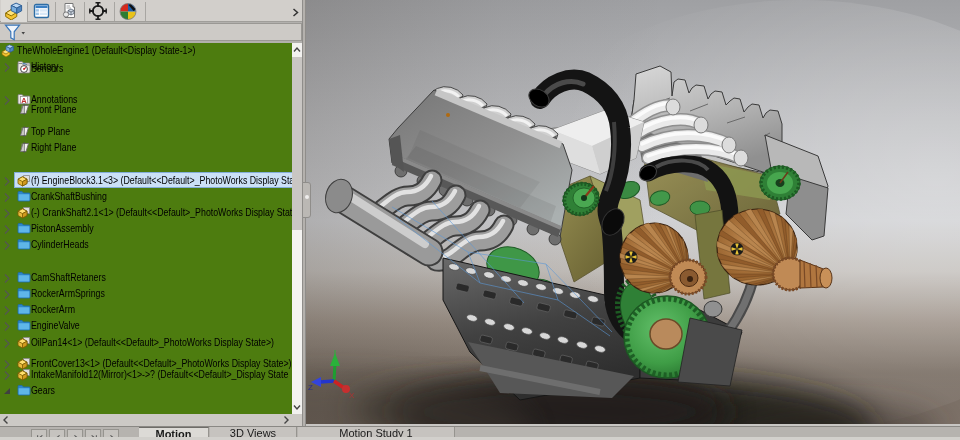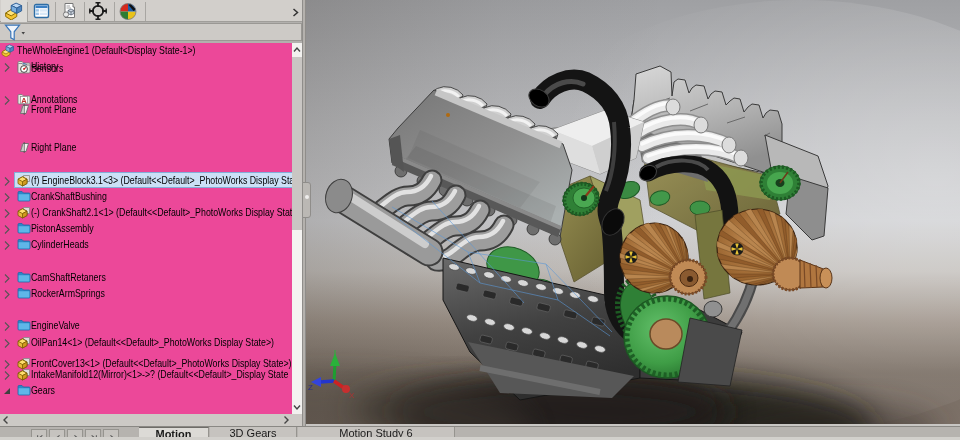--- a/index.html
+++ b/index.html
@@ -2,21 +2,21 @@
 <html><head><meta charset="utf-8">
 <style>
 * { margin:0; padding:0; box-sizing:border-box; }
 html,body { width:960px; height:440px; overflow:hidden; font-family:"Liberation Sans",sans-serif; }
 #app { position:relative; width:960px; height:440px; background:#b2b0ad; }
 #tabstrip { position:absolute; left:0; top:0; width:302px; height:22px; background:#d2cfcb; border-bottom:1px solid #a09e9a; }
 .ttab { position:absolute; top:0; width:26px; height:22px; text-align:center; }
 .ttab.active { background:#dcdad6; }
 .tsep { position:absolute; top:2px; width:1px; height:19px; background:#a8a6a2; }
 #filterrow { position:absolute; left:0; top:23px; width:302px; height:18px; background:#cdcac6; border:1px solid #9a9894; border-left:none; }
-#tree { position:absolute; left:0; top:43px; width:292px; height:371px; background:#ec4899; overflow:hidden;text-align:center; }
+#tree { position:absolute; left:0; top:43px; width:292px; height:371px; background:#4d7c0f; overflow:hidden;text-align:center; }
 .trow { position:absolute; left:0; width:292px; height:16px; }
 .sel { position:absolute; left:14px; top:-1px; width:279px; height:16px; background:#cbe0f6; border:1px solid #84aed8; }
 .arr { position:absolute; top:4px; }
 .ticn { position:absolute; top:1px; }
 .ticn svg { display:block; }
 .ttxt { position:absolute; top:1px; font-size:11px; color:#000; white-space:nowrap; transform:scaleX(0.80); transform-origin:0 50%; }
 #vsb { position:absolute; left:292px; top:43px; width:10px; height:371px; background:#c9c6c3; }
 .sbtn { position:absolute; left:0; width:10px; height:14px; background:#f2f1ef; }
 #vthumb { position:absolute; left:0px; top:187px; width:10px; height:170px; background:#f4f3f1; }
 #hsb { position:absolute; left:0; top:414px; width:302px; height:12px; background:#ccc9c5; }
@@ -453,20 +453,30 @@
 <div class="trow" style="top:59px">
         <span class="ticn" style="left:17px">
           <svg width="14" height="13" viewBox="0 0 14 13">
 <path d="M3.5 10.5 L6 2.5 L11.5 2.5 L9 10.5 Z" fill="#f2f1ef" stroke="#6a6a6a" stroke-width="0.9"></path>
 <path d="M5 2.5 L5 10.5" stroke="#8a8a8a" stroke-width="0.8"></path>
 <path d="M7.2 1 L7.2 12" stroke="#555" stroke-width="0.9"></path>
 </svg>
         </span>
         <span class="ttxt" style="left:31px">Front Plane</span>
       </div>
+<div class="trow" style="top:81.0px">
+        <span class="ticn" style="left:17px">
+          <svg width="14" height="13" viewBox="0 0 14 13">
+<path d="M3.5 10.5 L6 2.5 L11.5 2.5 L9 10.5 Z" fill="#f2f1ef" stroke="#6a6a6a" stroke-width="0.9"></path>
+<path d="M5 2.5 L5 10.5" stroke="#8a8a8a" stroke-width="0.8"></path>
+<path d="M7.2 1 L7.2 12" stroke="#555" stroke-width="0.9"></path>
+</svg>
+        </span>
+        <span class="ttxt" style="left:31px">Top Plane</span>
+      </div>
 <div class="trow" style="top:97.2px">
         <span class="ticn" style="left:17px">
           <svg width="14" height="13" viewBox="0 0 14 13">
 <path d="M3.5 10.5 L6 2.5 L11.5 2.5 L9 10.5 Z" fill="#f2f1ef" stroke="#6a6a6a" stroke-width="0.9"></path>
 <path d="M5 2.5 L5 10.5" stroke="#8a8a8a" stroke-width="0.8"></path>
 <path d="M7.2 1 L7.2 12" stroke="#555" stroke-width="0.9"></path>
 </svg>
         </span>
         <span class="ttxt" style="left:31px">Right Plane</span>
       </div>
@@ -551,20 +561,32 @@
         <svg class="arr" style="left:4px" width="6" height="9" viewBox="0 0 6 9">
           <path d="M1 0.5 L5 4.5 L1 8.5" fill="none" stroke="#555" stroke-width="1.1"></path>
         </svg>
         <span class="ticn" style="left:17px">
           <svg width="14" height="12" viewBox="0 0 14 12">
 <path d="M1 2.5 Q1 1.5 2 1.5 L5 1.5 L6.5 3 L12 3 Q13 3 13 4 L13 10 Q13 11 12 11 L2 11 Q1 11 1 10 Z" fill="#2e86c6" stroke="#1d6aa8" stroke-width="0.8"></path>
 <path d="M1.6 4.2 L12.4 4.2 L12.4 10.3 Q12.4 10.5 12.2 10.5 L1.8 10.5 Q1.6 10.5 1.6 10.3 Z" fill="#5fb6e8"></path>
 </svg>
         </span>
         <span class="ttxt" style="left:31px">CamShaftRetaners</span>
+      </div>
+<div class="trow" style="top:259.2px">
+        <svg class="arr" style="left:4px" width="6" height="9" viewBox="0 0 6 9">
+          <path d="M1 0.5 L5 4.5 L1 8.5" fill="none" stroke="#555" stroke-width="1.1"></path>
+        </svg>
+        <span class="ticn" style="left:17px">
+          <svg width="14" height="12" viewBox="0 0 14 12">
+<path d="M1 2.5 Q1 1.5 2 1.5 L5 1.5 L6.5 3 L12 3 Q13 3 13 4 L13 10 Q13 11 12 11 L2 11 Q1 11 1 10 Z" fill="#2e86c6" stroke="#1d6aa8" stroke-width="0.8"></path>
+<path d="M1.6 4.2 L12.4 4.2 L12.4 10.3 Q12.4 10.5 12.2 10.5 L1.8 10.5 Q1.6 10.5 1.6 10.3 Z" fill="#5fb6e8"></path>
+</svg>
+        </span>
+        <span class="ttxt" style="left:31px">RockerArm</span>
       </div>
 <div class="trow" style="top:275.4px">
         <svg class="arr" style="left:4px" width="6" height="9" viewBox="0 0 6 9">
           <path d="M1 0.5 L5 4.5 L1 8.5" fill="none" stroke="#555" stroke-width="1.1"></path>
         </svg>
         <span class="ticn" style="left:17px">
           <svg width="14" height="12" viewBox="0 0 14 12">
 <path d="M1 2.5 Q1 1.5 2 1.5 L5 1.5 L6.5 3 L12 3 Q13 3 13 4 L13 10 Q13 11 12 11 L2 11 Q1 11 1 10 Z" fill="#2e86c6" stroke="#1d6aa8" stroke-width="0.8"></path>
 <path d="M1.6 4.2 L12.4 4.2 L12.4 10.3 Q12.4 10.5 12.2 10.5 L1.8 10.5 Q1.6 10.5 1.6 10.3 Z" fill="#5fb6e8"></path>
 </svg>
@@ -656,16 +678,16 @@
 <div class="nbtn" style="left:67px"><svg width="16" height="11" viewBox="0 0 16 14">
           <path d="M6,3 L11,7 L6,11" fill="none" stroke="#555" stroke-width="1.3"></path>
         </svg></div>
 <div class="nbtn" style="left:85px"><svg width="16" height="11" viewBox="0 0 16 14">
           <path d="M5,3 L10,7 L5,11 M11,3 L11,11" fill="none" stroke="#555" stroke-width="1.3"></path>
         </svg></div>
 <div class="nbtn" style="left:103px"><svg width="16" height="11" viewBox="0 0 16 14">
           <path d="M6,3 L11,7 L6,11 M12,7 L13,7" fill="none" stroke="#555" stroke-width="1.3"></path>
         </svg></div>
 <div class="btab active" style="left:139px;width:70px">Motion</div>
-<div class="btab" style="left:210px;width:87px">3D Gears</div>
-<div class="btab" style="left:298px;width:157px">Motion Study 6</div>
+<div class="btab" style="left:210px;width:87px">3D Views</div>
+<div class="btab" style="left:298px;width:157px">Motion Study 1</div>
 </div>
 <div id="botstrip"></div>
 </div>
 </body></html>

